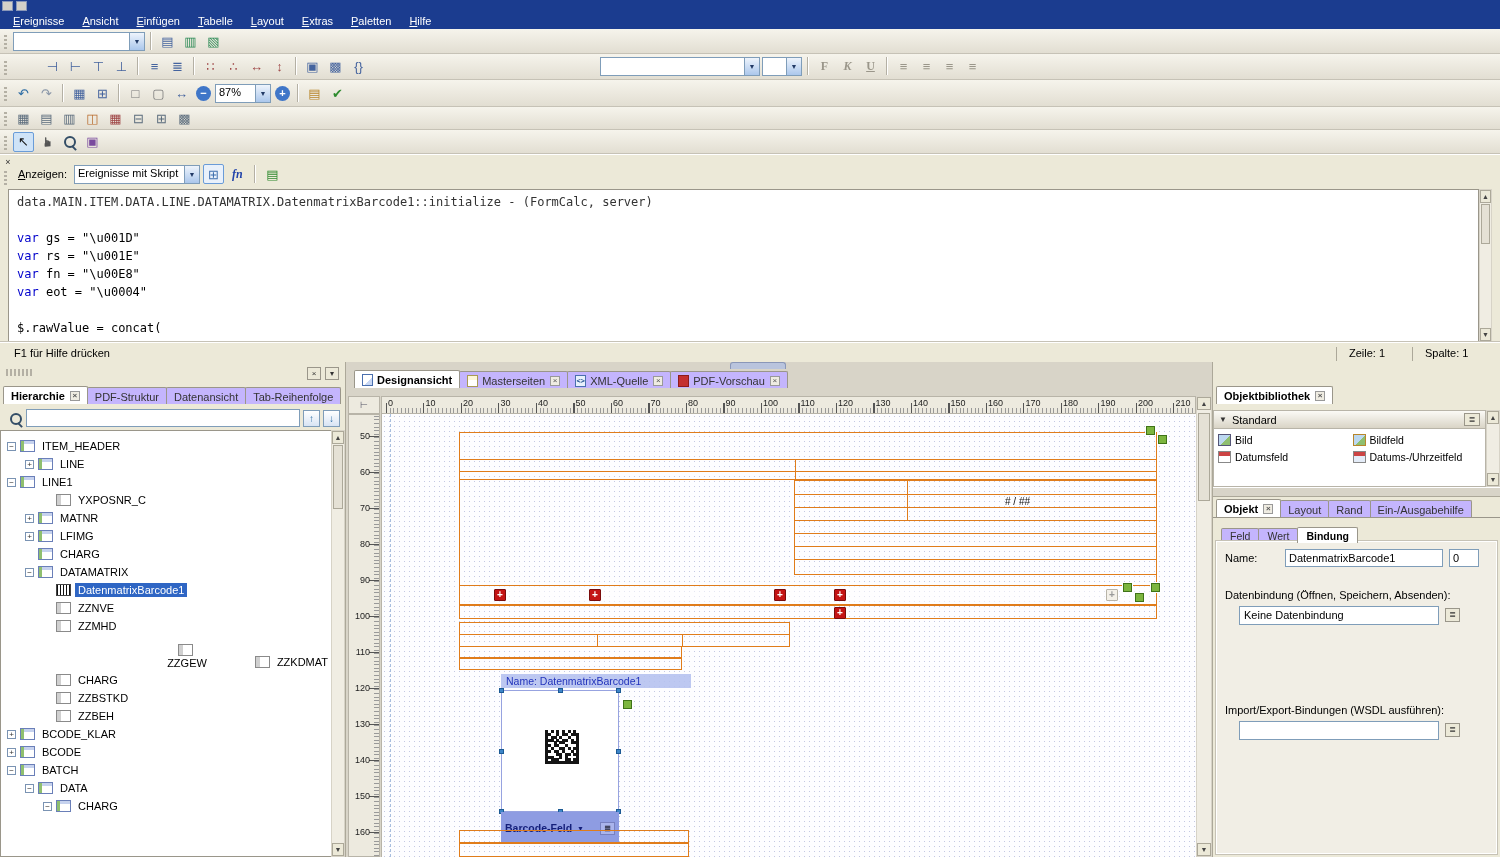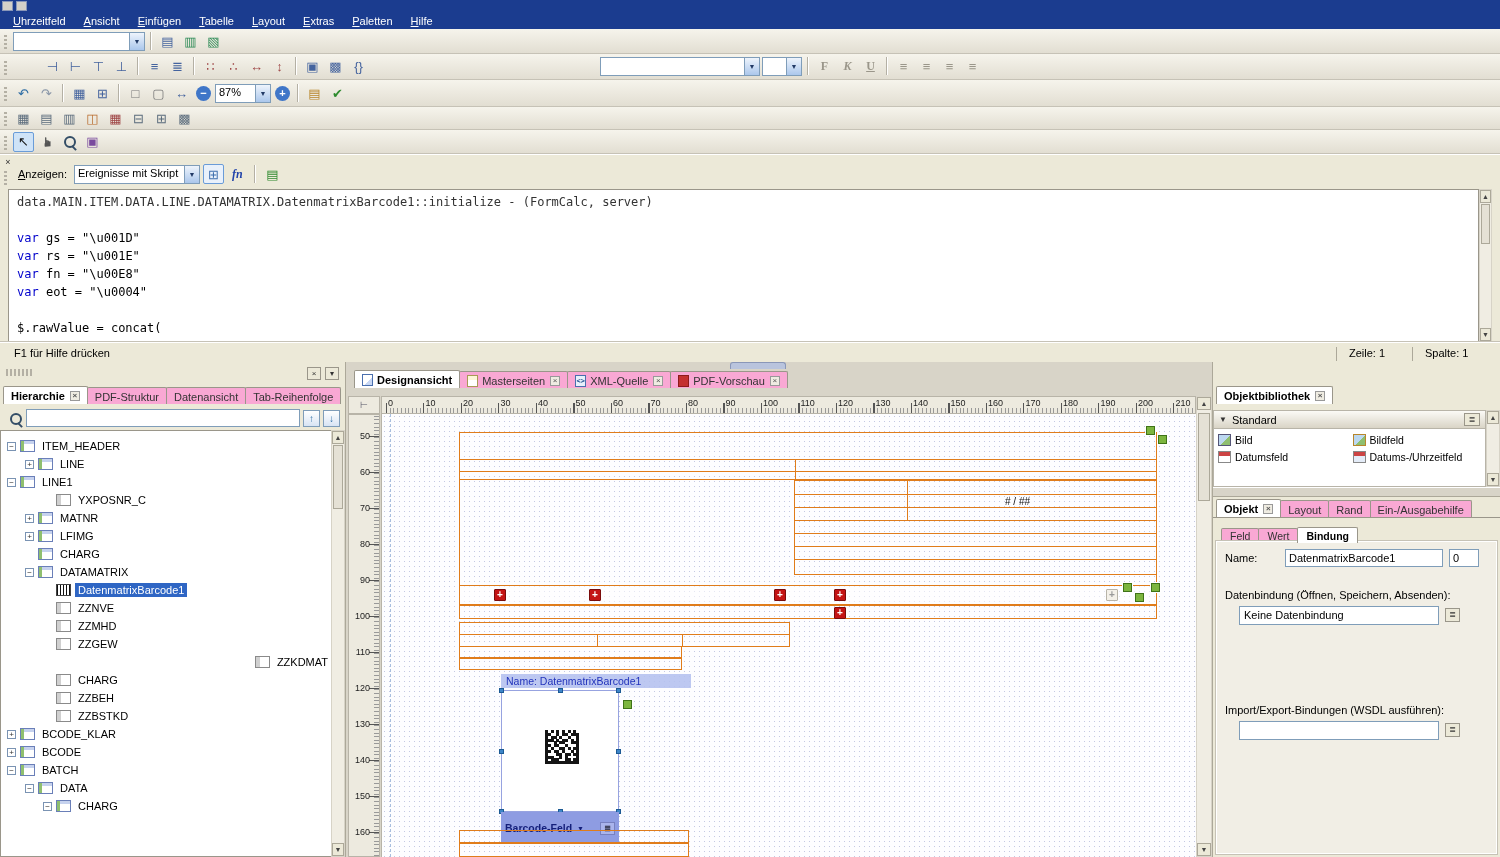--- a/index.html
+++ b/index.html
@@ -56,21 +56,21 @@
 .sb .thumb{position:absolute;left:1px;right:1px;background:#e5e1d5;border:1px solid #aca899}
 .code-sb{top:34px;right:8px;bottom:20px;width:13px}
 .sstatus{position:absolute;bottom:0;left:0;right:0;height:20px;background:#ece9d8;border-top:1px solid #fff;box-shadow:0 -1px 0 #c6c2b6}
 .st-help{position:absolute;left:14px;top:4px}
 .st-line{position:absolute;left:1336px;top:4px;padding-left:12px;border-left:1px solid #aca899;height:14px}
 .st-col{position:absolute;left:1412px;top:4px;padding-left:12px;border-left:1px solid #aca899;height:14px}
 
 
 .bottom{position:absolute;top:362px;left:0;right:0;height:495px;background:#d8d4c8}
 .tabs{display:flex;align-items:flex-end;height:18px}
-.tab{height:17px;padding:1px 7px 0;border:1px solid #9a968a;border-bottom:none;background:#f9a8d4;margin-right:-1px;display:inline-flex;align-items:center;font-size:11px;color:#333;border-radius:2px 2px 0 0;white-space:nowrap;cursor:default}
+.tab{height:17px;padding:1px 7px 0;border:1px solid #9a968a;border-bottom:none;background:#c4b5fd;margin-right:-1px;display:inline-flex;align-items:center;font-size:11px;color:#333;border-radius:2px 2px 0 0;white-space:nowrap;cursor:default}
 .tab.active{background:#fff;font-weight:bold;color:#000;height:18px;position:relative;z-index:2}
 .tab .tx{margin-left:5px;font-size:8px;color:#555;border:1px solid #999;background:#efece2;width:10px;height:10px;line-height:8px;text-align:center}
 .tab.small{font-size:10.5px;height:15px;padding:0 8px}
 .tab.small.active{height:16px}
 .titl{display:inline-block;width:11px;height:12px;margin-right:4px;border:1px solid #888;background:#fff;position:relative;flex:none}
 .titl.design{border-color:#4a6fae;background:linear-gradient(135deg,#fff 62%,#c9d8f4 62%)}
 .titl.master{border-color:#a89a55;background:linear-gradient(#fdf6d8 45%,#fff 45%)}
 .titl.xml{border-color:#4a6fae;background:#e8f0fb;color:#1c4a8c;font:bold 7px/11px "DejaVu Sans Mono",monospace;text-align:center}
 .titl.xml::after{content:"<>"}
 .titl.pdf{border-color:#8c1c1c;background:#c43030}
@@ -156,21 +156,21 @@
 <body>
 
 <div id="app" style="--menu: #1b3c8f; --orange: #e07c1a; --sel: #2f66c4; --bclabel: #b4c0ef;">
 
   <div class="titlebar">
     <span class="wicon" style="left:2px"></span>
     <span class="wicon" style="left:16px"></span>
   </div>
 
   <nav class="menubar" id="menubar">
-      <span class="menu-item">Uhrzeitfeld</span>
+      <span class="menu-item">Ereignisse</span>
       <span class="menu-item">Ansicht</span>
       <span class="menu-item">Einfügen</span>
       <span class="menu-item">Tabelle</span>
       <span class="menu-item">Layout</span>
       <span class="menu-item">Extras</span>
       <span class="menu-item">Paletten</span>
       <span class="menu-item">Hilfe</span>
     </nav>
 
   <div class="tbar tb1">
@@ -386,44 +386,44 @@
           <div class="trow" style="padding-left: 42px;">
             <span class="texp empty"></span>
             <span class="ticon textfield"></span>
             <span class="tlabel2">ZZNVE</span>
           </div>
           <div class="trow" style="padding-left: 42px;">
             <span class="texp empty"></span>
             <span class="ticon textfield"></span>
             <span class="tlabel2">ZZMHD</span>
           </div>
-          <div class="trow" style="padding-left: 42px;">
+          <div class="trow" style="padding-left: 42px; flex-direction: column;">
             <span class="texp empty"></span>
             <span class="ticon textfield"></span>
             <span class="tlabel2">ZZGEW</span>
           </div>
           <div class="trow" style="padding-left: 42px; justify-content: flex-end;">
             <span class="texp empty"></span>
             <span class="ticon textfield"></span>
             <span class="tlabel2">ZZKDMAT</span>
           </div>
           <div class="trow" style="padding-left: 42px;">
             <span class="texp empty"></span>
             <span class="ticon textfield"></span>
             <span class="tlabel2">CHARG</span>
           </div>
           <div class="trow" style="padding-left: 42px;">
             <span class="texp empty"></span>
             <span class="ticon textfield"></span>
+            <span class="tlabel2">ZZBSTKD</span>
+          </div>
+          <div class="trow" style="padding-left: 42px;">
+            <span class="texp empty"></span>
+            <span class="ticon textfield"></span>
             <span class="tlabel2">ZZBEH</span>
-          </div>
-          <div class="trow" style="padding-left: 42px;">
-            <span class="texp empty"></span>
-            <span class="ticon textfield"></span>
-            <span class="tlabel2">ZZBSTKD</span>
           </div>
           <div class="trow" style="padding-left: 6px;">
             <span class="texp">+</span>
             <span class="ticon subform"></span>
             <span class="tlabel2">BCODE_KLAR</span>
           </div>
           <div class="trow" style="padding-left: 6px;">
             <span class="texp">+</span>
             <span class="ticon subform"></span>
             <span class="tlabel2">BCODE</span>

